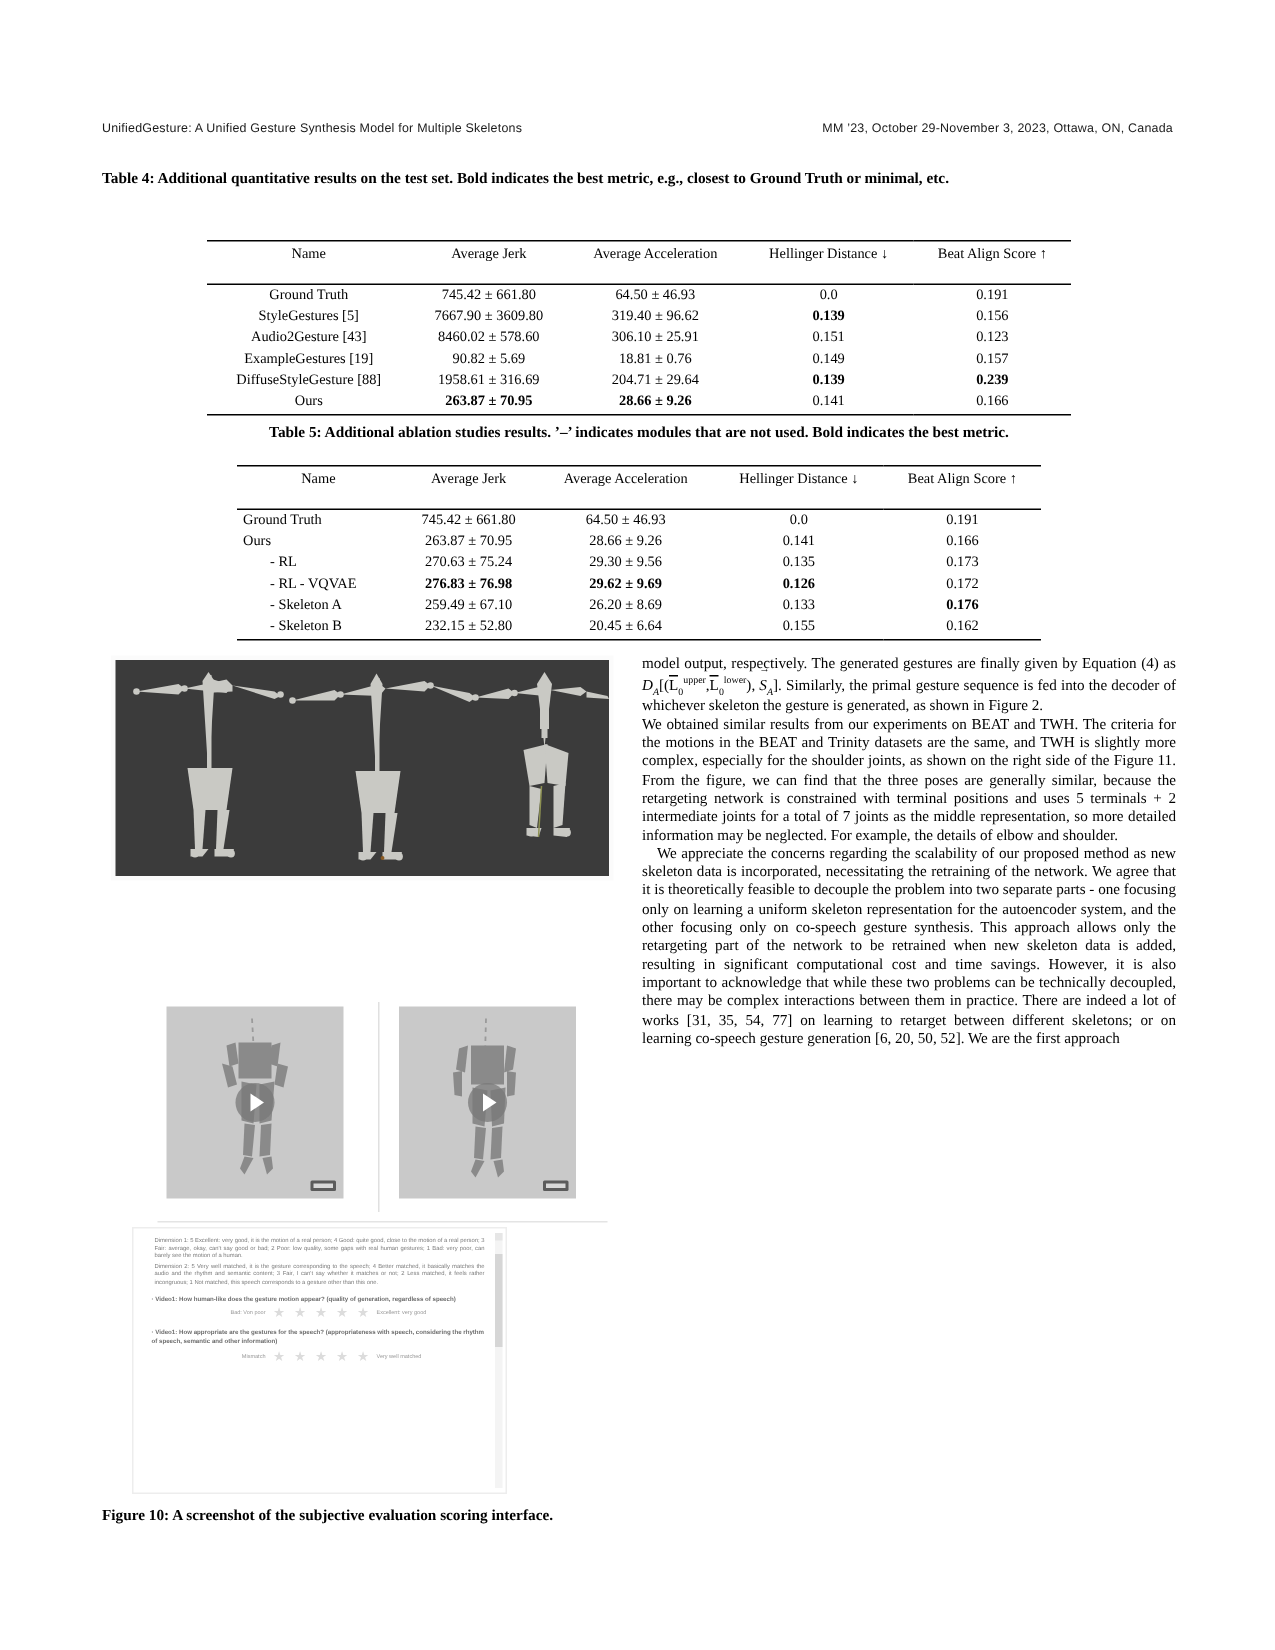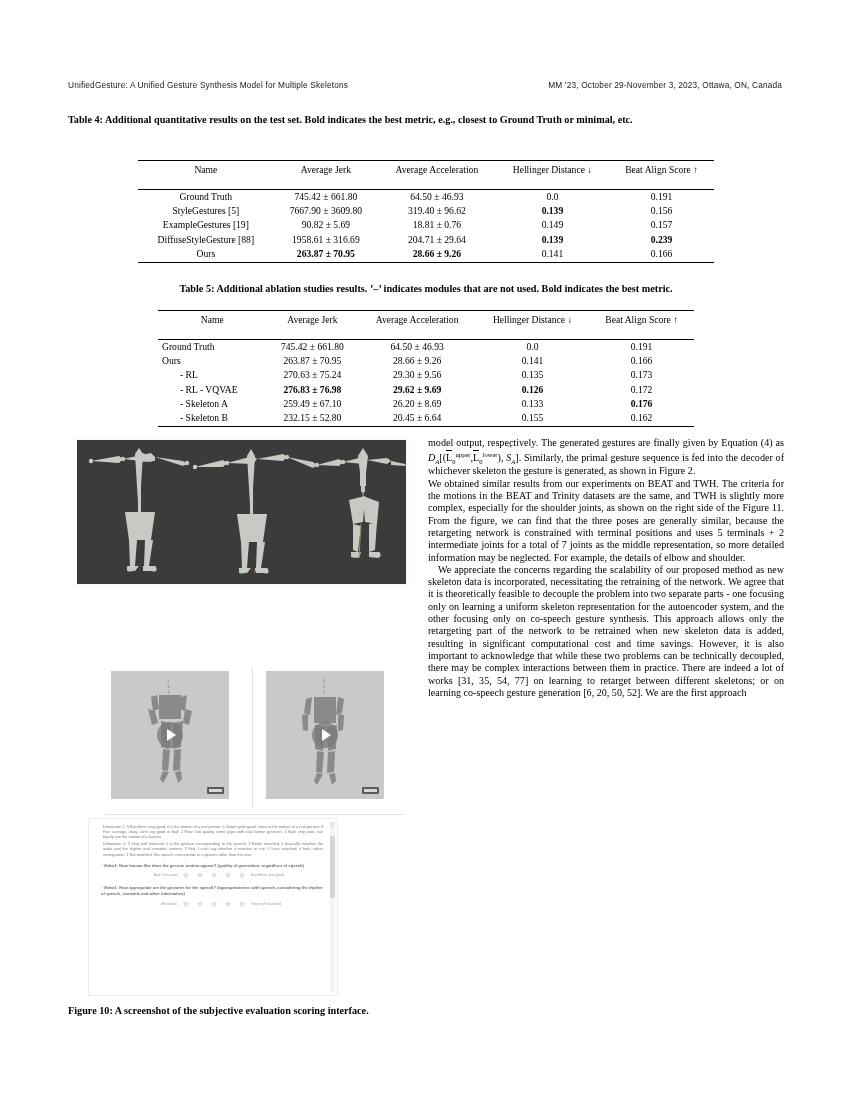--- a/index.html
+++ b/index.html
@@ -326,20 +326,27 @@
           <td>64.50 ± 46.93</td>
           <td>0.0</td>
           <td>0.191</td>
         </tr>
         <tr>
           <td class="nm">StyleGestures [5]</td>
           <td>7667.90 ± 3609.80</td>
           <td>319.40 ± 96.62</td>
           <td class="b ">0.139</td>
           <td>0.156</td>
+        </tr>
+        <tr>
+          <td class="nm">Audio2Gesture [43]</td>
+          <td>8460.02 ± 578.60</td>
+          <td>306.10 ± 25.91</td>
+          <td>0.151</td>
+          <td>0.123</td>
         </tr>
         <tr>
           <td class="nm">ExampleGestures [19]</td>
           <td>90.82 ± 5.69</td>
           <td>18.81 ± 0.76</td>
           <td>0.149</td>
           <td>0.157</td>
         </tr>
         <tr>
           <td class="nm">DiffuseStyleGesture [88]</td>

